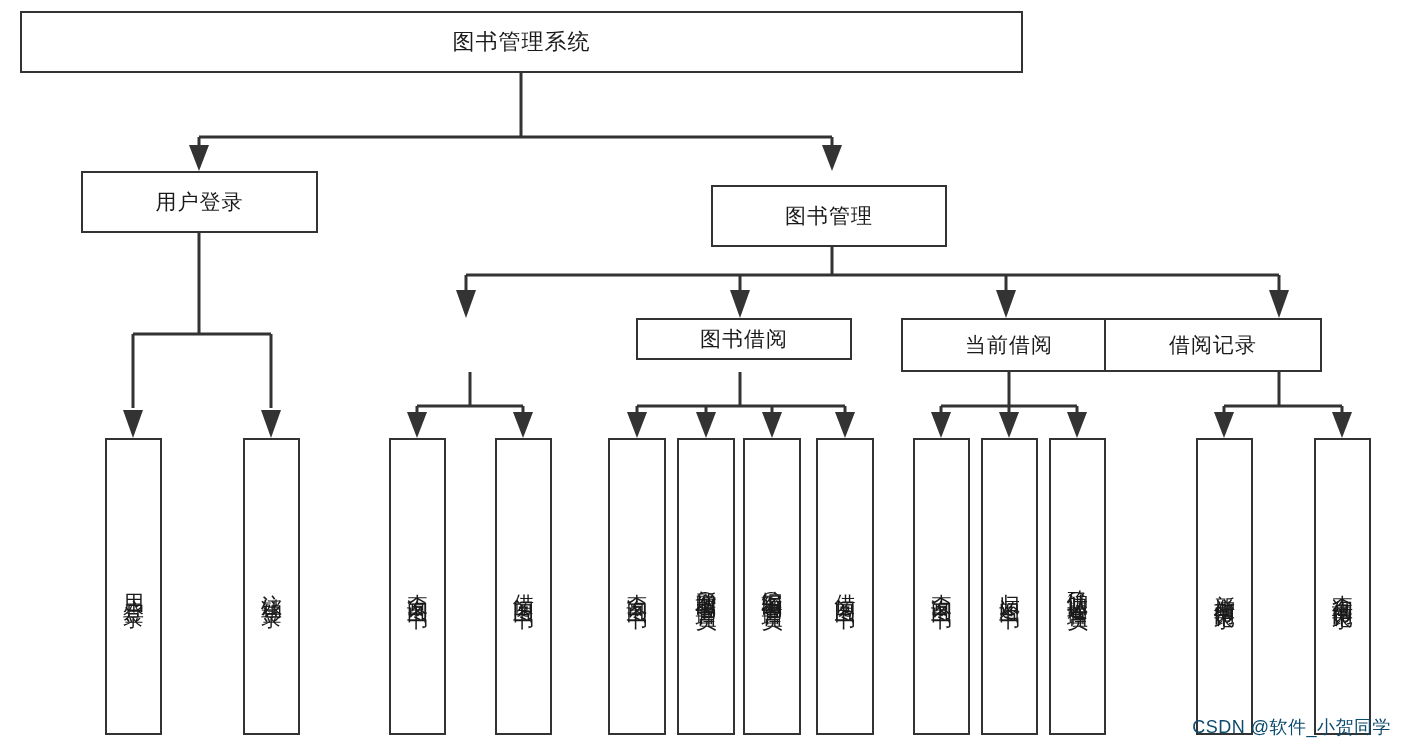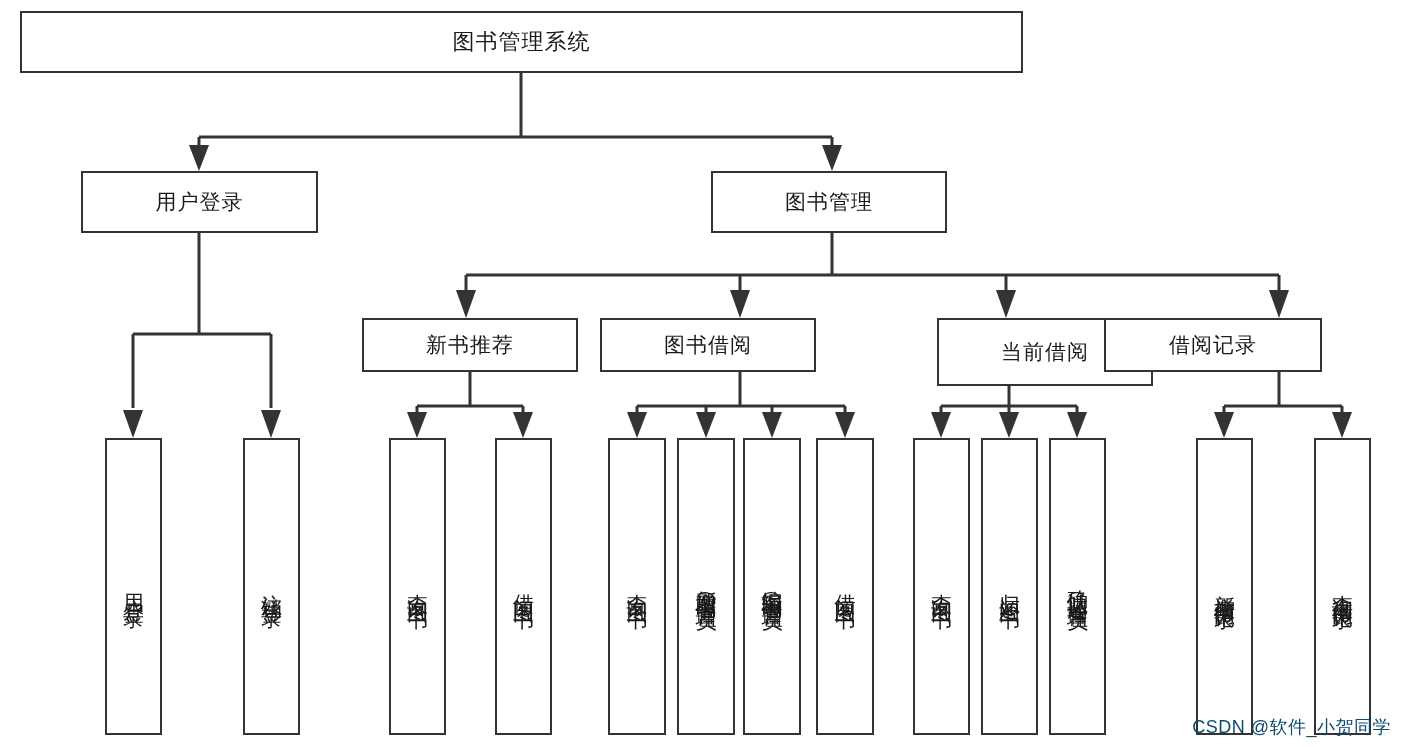--- a/index.html
+++ b/index.html
@@ -145,33 +145,30 @@
   </svg>
 
   <div class="node node-h node-root" style="left:20px; top:11px; width:1003px; height:62px;">
     <span>图书管理系统</span>
   </div>
 
   <div class="node node-h" style="left:81px; top:171px; width:237px; height:62px;">
     <span>用户登录</span>
   </div>
 
-  <div class="node node-h" style="left:711px; top:171px; width:236px; height:62px;text-align:center;">
+  <div class="node node-h" style="left:711px; top:185px; width:236px; height:62px;text-align:center;">
     <span>图书管理</span>
   </div>
 
-  <div class="node node-h" style="left:362px; top:318px; width:216px; height:54px;">
-    <span>新书推荐</span>
-  </div>
-
-  <div class="node node-h" style="left:600px; top:318px; width:216px; height:54px;">
+
+  <div class="node node-h" style="left:636px; top:318px; width:216px; height:42px;">
     <span>图书借阅</span>
   </div>
 
-  <div class="node node-h" style="left:901px; top:318px; width:216px; height:68px;margin-left:36px;">
+  <div class="node node-h" style="left:901px; top:318px; width:216px; height:54px;">
     <span>当前借阅</span>
   </div>
 
   <div class="node node-h" style="left:1104px; top:318px; width:218px; height:54px;">
     <span>借阅记录</span>
   </div>
 
   <div class="node node-v" style="left:105px; top:438px; width:57px; height:297px;">
     <span class="vlabel">用户登录</span>
   </div>

